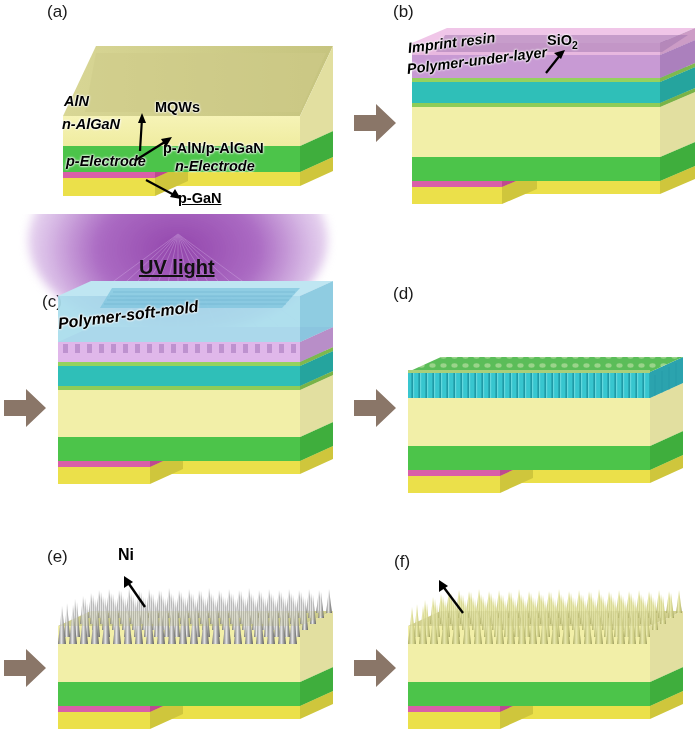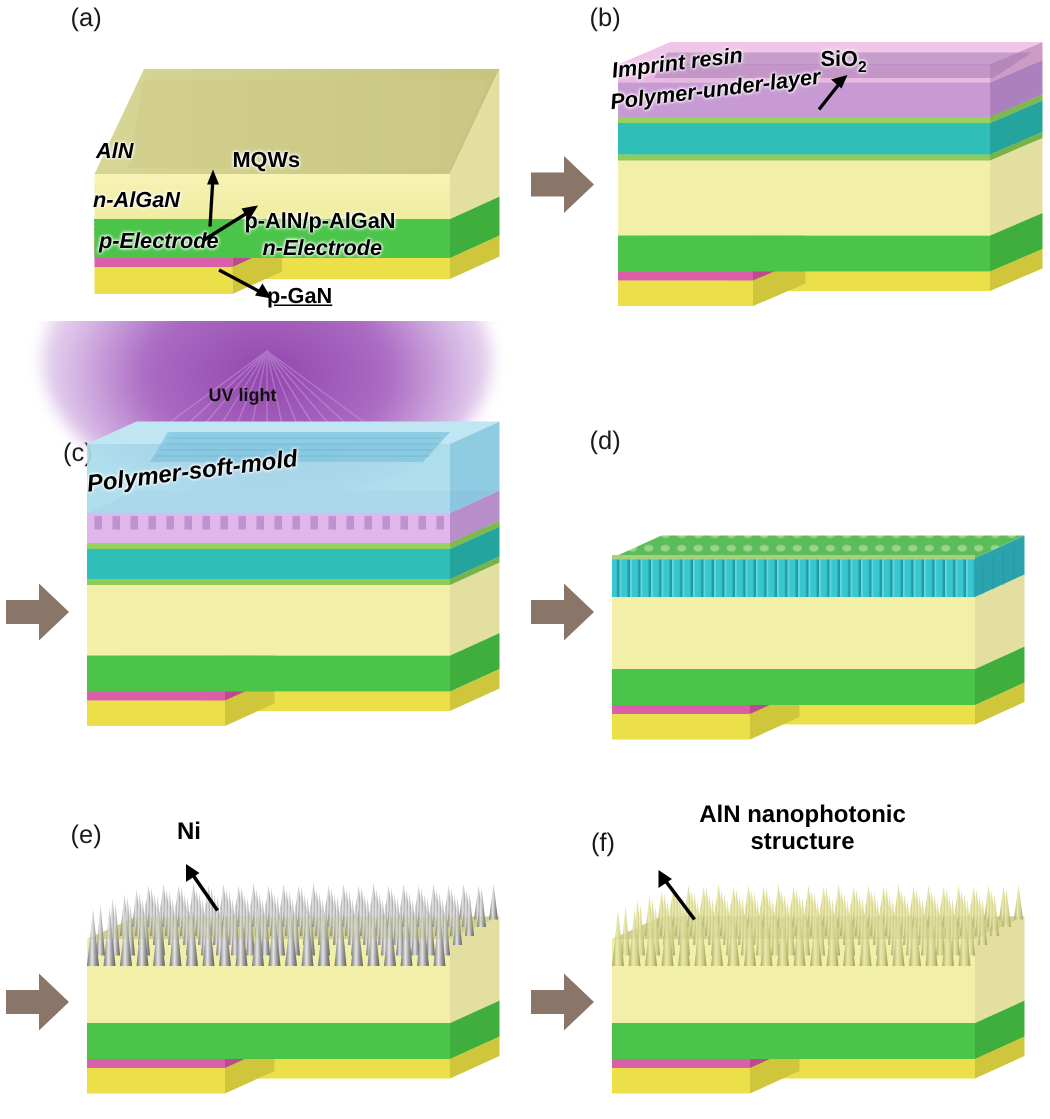--- a/index.html
+++ b/index.html
@@ -19,21 +19,21 @@
   .flow-arrow svg{display:block;width:100%;height:100%;}
 
   
   .ann{position:absolute;white-space:nowrap;color:#000;font-weight:700;
        text-shadow:0 0 2px #fff,0 0 2px #fff,0 0 3px #fff;}
   .ann.ital{font-style:italic;}
   .ann.md{font-size:14.5px;}
   .ann.lg{font-size:16px;}
   .ann.ctr{text-align:center;white-space:normal;}
   .ann.plain{font-weight:700;}
-  .ann.uv{font-weight:700;font-size:12px;text-shadow:none;color:#111;}
+  .ann.uv{font-weight:700;font-size:20px;text-shadow:none;color:#111;text-decoration:underline;}
 
   
   .leader{position:absolute;pointer-events:none;}
   .leader svg{display:block;overflow:visible;}
 
   .sub{font-size:0.72em;vertical-align:sub;}
 </style>
 </head>
 <body>
 
@@ -117,21 +117,21 @@
 
       <polygon points="63,116 300,116 333,46 96,46" fill="url(#alnTopA)"></polygon>
       <polygon points="63,116 300,116 300,146 63,146" fill="url(#alnFrontA)"></polygon>
       <polygon points="300,116 333,46 333,131 300,146" fill="#e2dfa0"></polygon>
 
       <polygon points="96,53 326,53 300,112 85,112" fill="#cdcb88" opacity="0.55"></polygon>
     </svg>
 
     <div class="ann ital md" style="left:64px;top:93px;">AlN</div>
     <div class="ann plain md" style="left:131px;top:99px;padding-left:24px;">MQWs</div>
-    <div class="ann ital md" style="left:62px;top:126px;">n-AlGaN</div>
+    <div class="ann ital md" style="left:62px;top:116px;">n-AlGaN</div>
     <div class="ann plain md" style="left:163px;top:140px;">p-AlN/p-AlGaN</div>
     <div class="ann ital md" style="left:66px;top:153px;">p-Electrode</div>
     <div class="ann ital md" style="left:175px;top:158px;">n-Electrode</div>
     <div class="ann plain md" style="left:178px;top:190px;text-decoration:underline;">p-GaN</div>
 
     <div class="leader" style="left:0;top:0;">
       <svg width="350" height="232">
         <line x1="140" y1="151" x2="142" y2="118" stroke="#000" stroke-width="2.2"></line>
         <polygon points="142,113 138,123 146,123" fill="#000"></polygon>
       </svg>
@@ -835,23 +835,20 @@
             <polygon points="245,114 249,76 253,114"></polygon>
           <polygon points="256,114 260,77 264,114"></polygon>
             <polygon points="267,114 271,76 275,114"></polygon>
           <polygon points="278,114 282,77 286,114"></polygon>
             <polygon points="289,114 293,76 297,114"></polygon>
         </g>
       </g>
       <polygon points="58,96 300,96 333,81 91,81" fill="#b5b573" opacity="0.18"></polygon>
     </svg>
 
-    <div class="ann plain ctr" style="left:85px;top:5px;width:200px;font-size:16px;line-height:1.12;">
-      <span>AlN nanophotonic</span><br><span>structure</span>
-    </div>
     <div class="leader" style="left:0;top:0;">
       <svg width="350" height="216">
         <line x1="113" y1="83" x2="92" y2="55" stroke="#000" stroke-width="2.4"></line>
         <polygon points="89,50 89,62 98,56" fill="#000"></polygon>
       </svg>
     </div>
   </div>
 
 </div>
 

